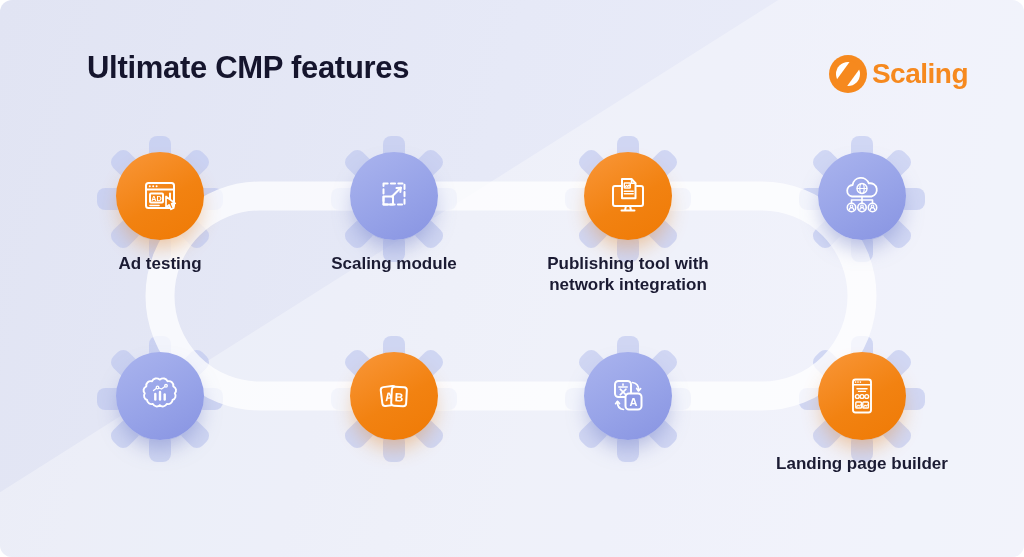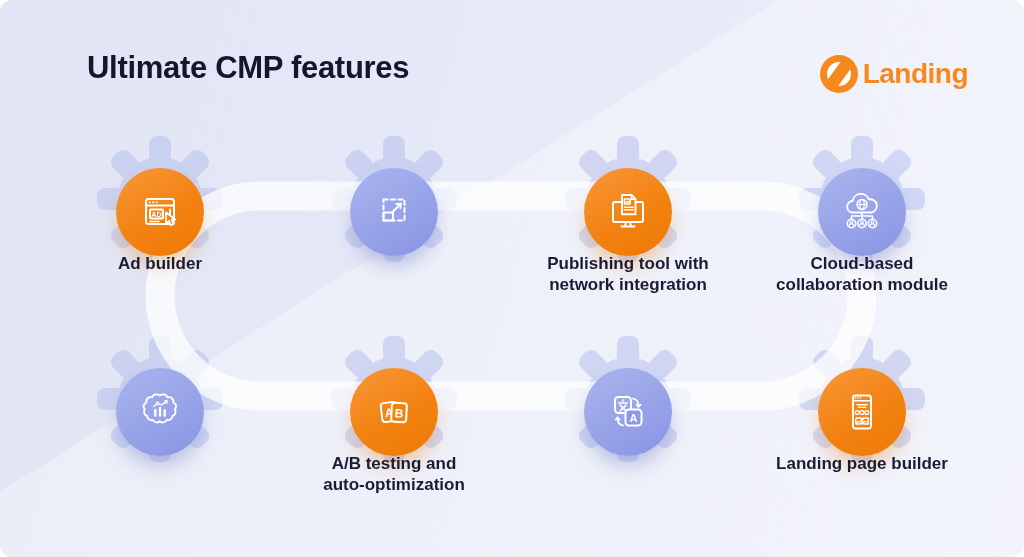--- a/index.html
+++ b/index.html
@@ -7,21 +7,21 @@
     background:linear-gradient(105deg,#e1e4f3 0%,#e6e9f7 45%,#eceefa 100%);}
   .bg-band{position:absolute;inset:0;background:rgba(255,255,255,0.32);
     clip-path:polygon(76% 0,100% 0,100% 100%,-10% 100%);pointer-events:none;}
   .title{position:absolute;left:60px;top:50px;font-size:31px;font-weight:700;color:#15152d;letter-spacing:-0.3px;margin-left:27px;}
   .logo{position:absolute;right:56px;top:55px;display:flex;align-items:center;gap:5px;}
   .logo-text{font-size:28px;font-weight:700;color:#f6891e;letter-spacing:-0.5px;}
   #pipe{position:absolute;left:0;top:0;z-index:1;pointer-events:none;}
   .feature{position:absolute;width:240px;}
   .icon-wrap{position:relative;height:130px;}
   .gear{position:absolute;left:50%;top:68px;transform:translate(-50%,-50%);opacity:0.55;z-index:0;}
-  .circle{position:absolute;left:50%;top:81px;transform:translate(-50%,-50%);
+  .circle{position:absolute;left:50%;top:65px;transform:translate(-50%,-50%);
     width:88px;height:88px;border-radius:50%;z-index:2;display:flex;align-items:center;justify-content:center;}
   .circle.orange{background:linear-gradient(150deg,#f9973a 0%,#f28211 55%,#ef7a05 100%);
     box-shadow:0 12px 20px -4px rgba(228,140,50,0.45);}
   .circle.purple{background:linear-gradient(150deg,#aab4ee 0%,#97a3e8 55%,#8894e2 100%);
     box-shadow:0 12px 20px -4px rgba(120,132,200,0.5);}
   .label{position:relative;z-index:2;margin:-8px auto 0;max-width:240px;text-align:center;
     font-size:17px;font-weight:700;line-height:1.25;color:#1b1b33;}
   .features .feature:nth-child(3) .label{max-width:200px;}
   .features .feature:nth-child(4) .label{max-width:195px;}
   .features .feature:nth-child(6) .label{max-width:160px;}
@@ -55,21 +55,21 @@
   <div class="bg-band"></div>
 
   <div class="title">Ultimate CMP features</div>
 
   <div class="logo">
     <svg width="38" height="38" viewBox="-19 -19 38 38">
       <circle r="19" fill="#f6891e"></circle>
       <circle r="12" fill="#ffffff"></circle>
       <path d="M-13,8 L3,-14 L13,-7 L-3,15 Z" fill="#f6891e"></path>
     </svg>
-    <span class="logo-text">Landing</span>
+    <span class="logo-text">Scaling</span>
   </div>
 
   <svg id="pipe" width="1024" height="557">
     <rect x="160" y="196" width="702" height="200" rx="100" ry="100" fill="none" stroke="#ffffff" stroke-opacity="0.75" stroke-width="29"></rect>
   </svg>
 
   <div class="features">
 
     <div class="feature f0">
       <div class="icon-wrap">
@@ -86,40 +86,41 @@
               <line x1="14" y1="33.5" x2="23" y2="33.5" stroke-width="1.6"></line>
             </g>
             <circle cx="13.8" cy="14.3" r="1" fill="#fff"></circle>
               <circle cx="17.2" cy="14.3" r="1" fill="#fff"></circle>
               <circle cx="20.6" cy="14.3" r="1" fill="#fff"></circle>
             <text x="20.5" y="28.7" font-size="7.2" fill="#fff" text-anchor="middle">AD</text>
             <path d="M30,24.5 l0,11 3,-2.6 2,4.4 2.6,-1.2 -2,-4.4 3.6,-0.3 z" fill="#f28211" stroke="#fff" stroke-width="1.7" stroke-linejoin="round"></path>
           </svg>
         </div>
       </div>
-      <div class="label">Ad builder</div>
+      <div class="label">Ad testing</div>
     </div>
 
     <div class="feature f1">
       <div class="icon-wrap">
         <svg class="gear" width="132" height="132">
             <use href="#gear-shape" fill="#b7c1ee"></use>
           </svg>
         <div class="circle purple">
           <svg width="48" height="48" viewBox="0 0 48 48">
             <g fill="none" stroke="#fff" stroke-width="2" stroke-linecap="round" stroke-linejoin="round">
               <rect x="13.5" y="11.5" width="21" height="21" stroke-dasharray="4.2 3.2"></rect>
               <rect x="13.5" y="24.5" width="9.5" height="8"></rect>
               <line x1="22" y1="24.5" x2="30.8" y2="15.7"></line>
               <line x1="30.8" y1="15.7" x2="26.5" y2="16.1"></line>
               <line x1="30.8" y1="15.7" x2="30.4" y2="20"></line>
             </g>
           </svg>
         </div>
       </div>
+      <div class="label">Scaling module</div>
     </div>
 
     <div class="feature f2">
       <div class="icon-wrap">
         <svg class="gear" width="132" height="132">
             <use href="#gear-shape" fill="#b7c1ee"></use>
           </svg>
         <div class="circle orange">
           <svg width="48" height="48" viewBox="0 0 48 48">
             <g fill="none" stroke="#fff" stroke-width="2" stroke-linecap="round" stroke-linejoin="round">
@@ -159,21 +160,20 @@
                   <path d="M11.3,38 a2.2,2.4 0 0 1 4.4,0"></path>
                 <circle cx="24" cy="34.3" r="1.3"></circle>
                   <path d="M21.8,38 a2.2,2.4 0 0 1 4.4,0"></path>
                 <circle cx="34.5" cy="34.3" r="1.3"></circle>
                   <path d="M32.3,38 a2.2,2.4 0 0 1 4.4,0"></path>
               </g>
             </g>
           </svg>
         </div>
       </div>
-      <div class="label">Cloud-based collaboration module</div>
     </div>
 
     <div class="feature f4">
       <div class="icon-wrap">
         <svg class="gear" width="132" height="132">
             <use href="#gear-shape" fill="#b7c1ee"></use>
           </svg>
         <div class="circle purple">
           <svg width="48" height="48" viewBox="0 0 48 48">
             <g fill="none" stroke="#fff" stroke-width="1.9" stroke-linecap="round" stroke-linejoin="round">
@@ -201,21 +201,20 @@
               <rect x="11.5" y="14.5" width="15" height="19" rx="3" fill="none" stroke="#fff" stroke-width="2"></rect>
               <text x="19" y="28.8" font-size="12" fill="#fff" text-anchor="middle">A</text>
             </g>
             <g transform="rotate(3 29 24.5)">
               <rect x="21.5" y="15" width="15" height="19" rx="3" fill="#f28211" stroke="#fff" stroke-width="2"></rect>
               <text x="29" y="29.4" font-size="12" fill="#fff" text-anchor="middle">B</text>
             </g>
           </svg>
         </div>
       </div>
-      <div class="label">A/B testing and auto-optimization</div>
     </div>
 
     <div class="feature f6">
       <div class="icon-wrap">
         <svg class="gear" width="132" height="132">
             <use href="#gear-shape" fill="#b7c1ee"></use>
           </svg>
         <div class="circle purple">
           <svg width="48" height="48" viewBox="0 0 48 48">
             <g fill="none" stroke="#fff" stroke-width="2" stroke-linecap="round" stroke-linejoin="round">

